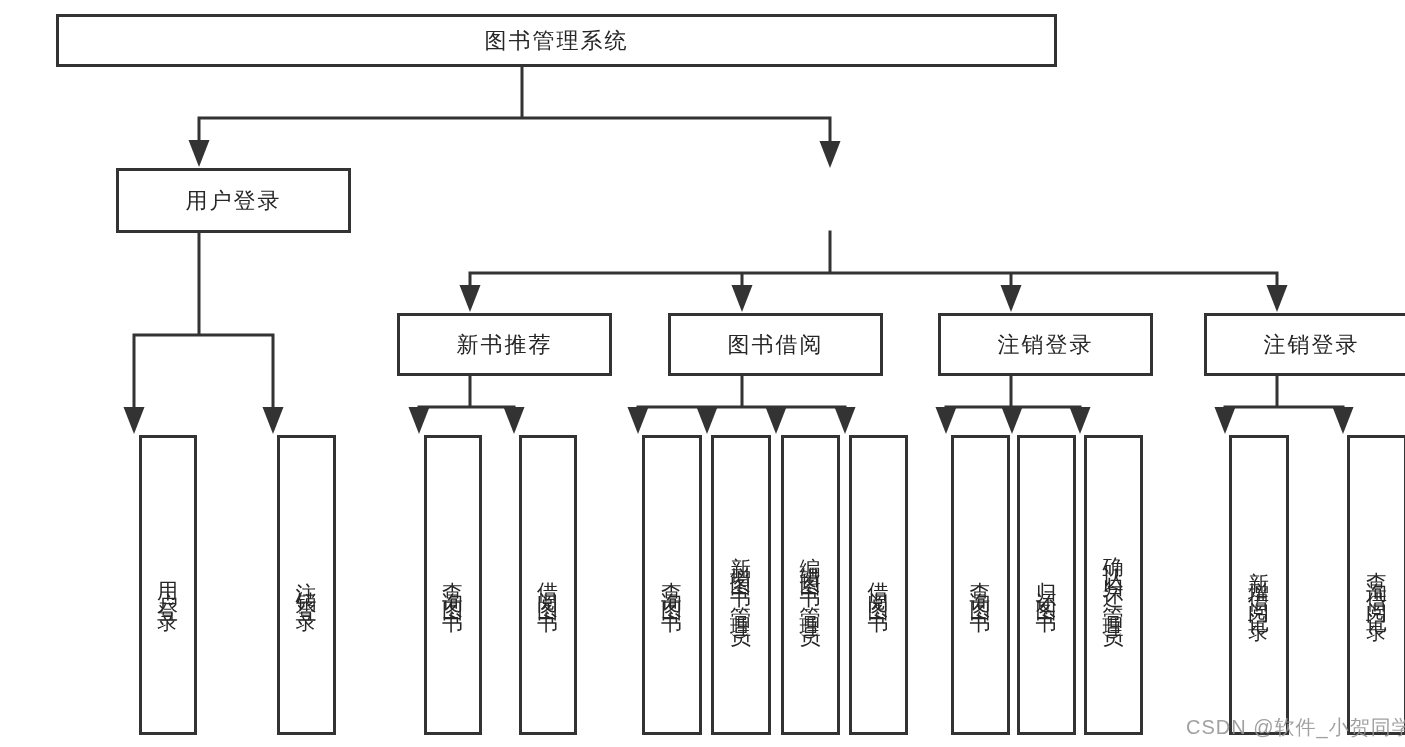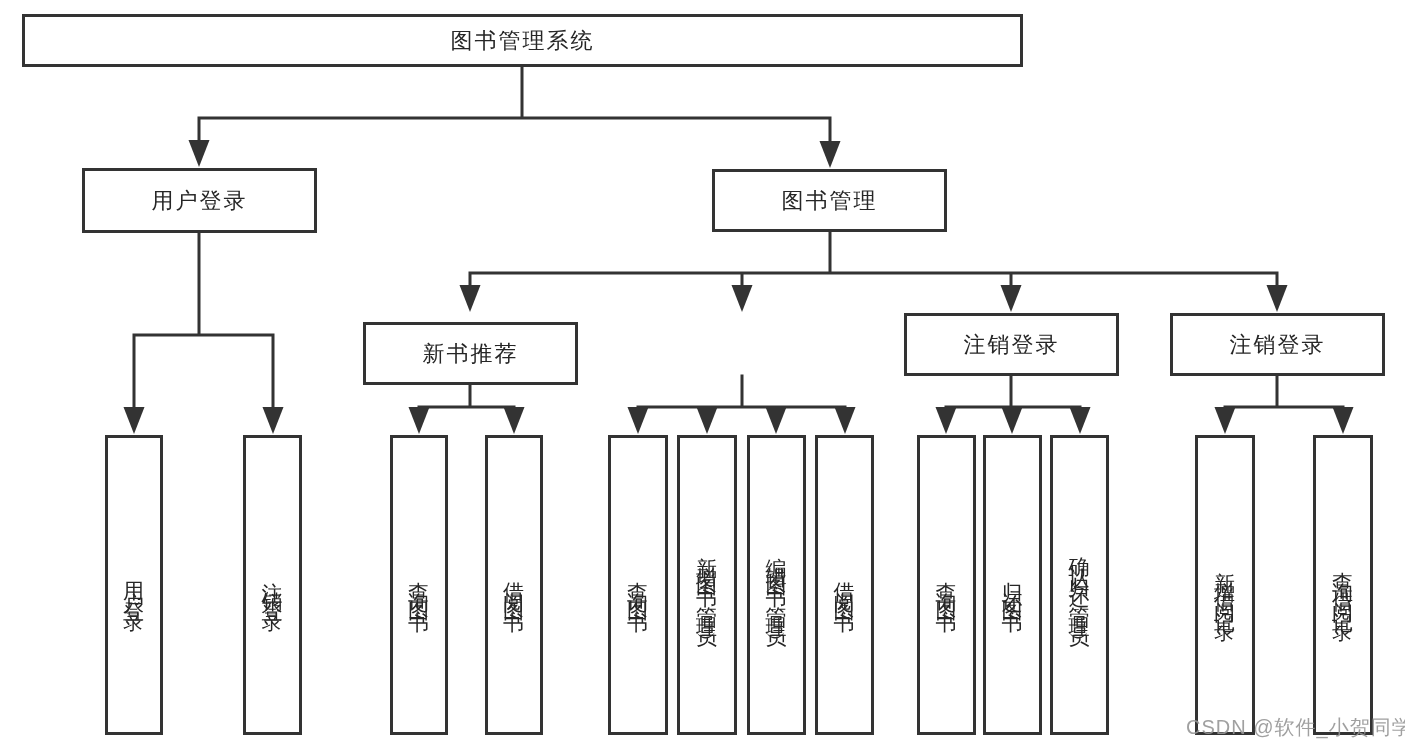--- a/index.html
+++ b/index.html
@@ -14,20 +14,21 @@
   .node{
     position:absolute;
     box-sizing:border-box;
     border:3px solid #333333;
     background:#ffffff;
     display:flex;
     align-items:center;
     justify-content:center;
     z-index:2;
     color:#262626;
+    margin-left:34px;
   }
   .node.h{
     font-size:22px;
     letter-spacing:2px;
     white-space:nowrap;
   }
   .leaf .vtext{
     writing-mode:vertical-rl;
     text-orientation:mixed;
     font-size:21px;
@@ -96,23 +97,23 @@
         <polygon points="1001.5,407 1022.5,407 1012,434"></polygon>
         <polygon points="1069.5,407 1090.5,407 1080,434"></polygon>
         <polygon points="1214.5,407 1235.5,407 1225,434"></polygon>
         <polygon points="1332.5,407 1353.5,407 1343,434"></polygon>
       </g>
   </svg>
 
   <div class="node h" style="left:22px;top:14px;width:1001px;height:53px">图书管理系统</div>
 
   <div class="node h" style="left:82px;top:168px;width:235px;height:65px">用户登录</div>
-  <div class="node h" style="left:712px;top:169px;width:235px;height:63px">图书管理</div>
 
-  <div class="node h" style="left:363px;top:322px;width:215px;height:63px">新书推荐</div>
+  <div class="node h" style="left:363px;top:313px;width:215px;height:63px">新书推荐</div>
+  <div class="node h" style="left:634px;top:313px;width:215px;height:63px">图书借阅</div>
   <div class="node h" style="left:904px;top:313px;width:215px;height:63px">注销登录</div>
   <div class="node h" style="left:1170px;top:313px;width:215px;height:63px">注销登录</div>
 
   <div class="node leaf" style="left:105px;top:435px;width:58px;height:300px">
     <span class="vtext">用户登录</span>
   </div>
   <div class="node leaf" style="left:243px;top:435px;width:59px;height:300px">
     <span class="vtext">注销登录</span>
   </div>
 

